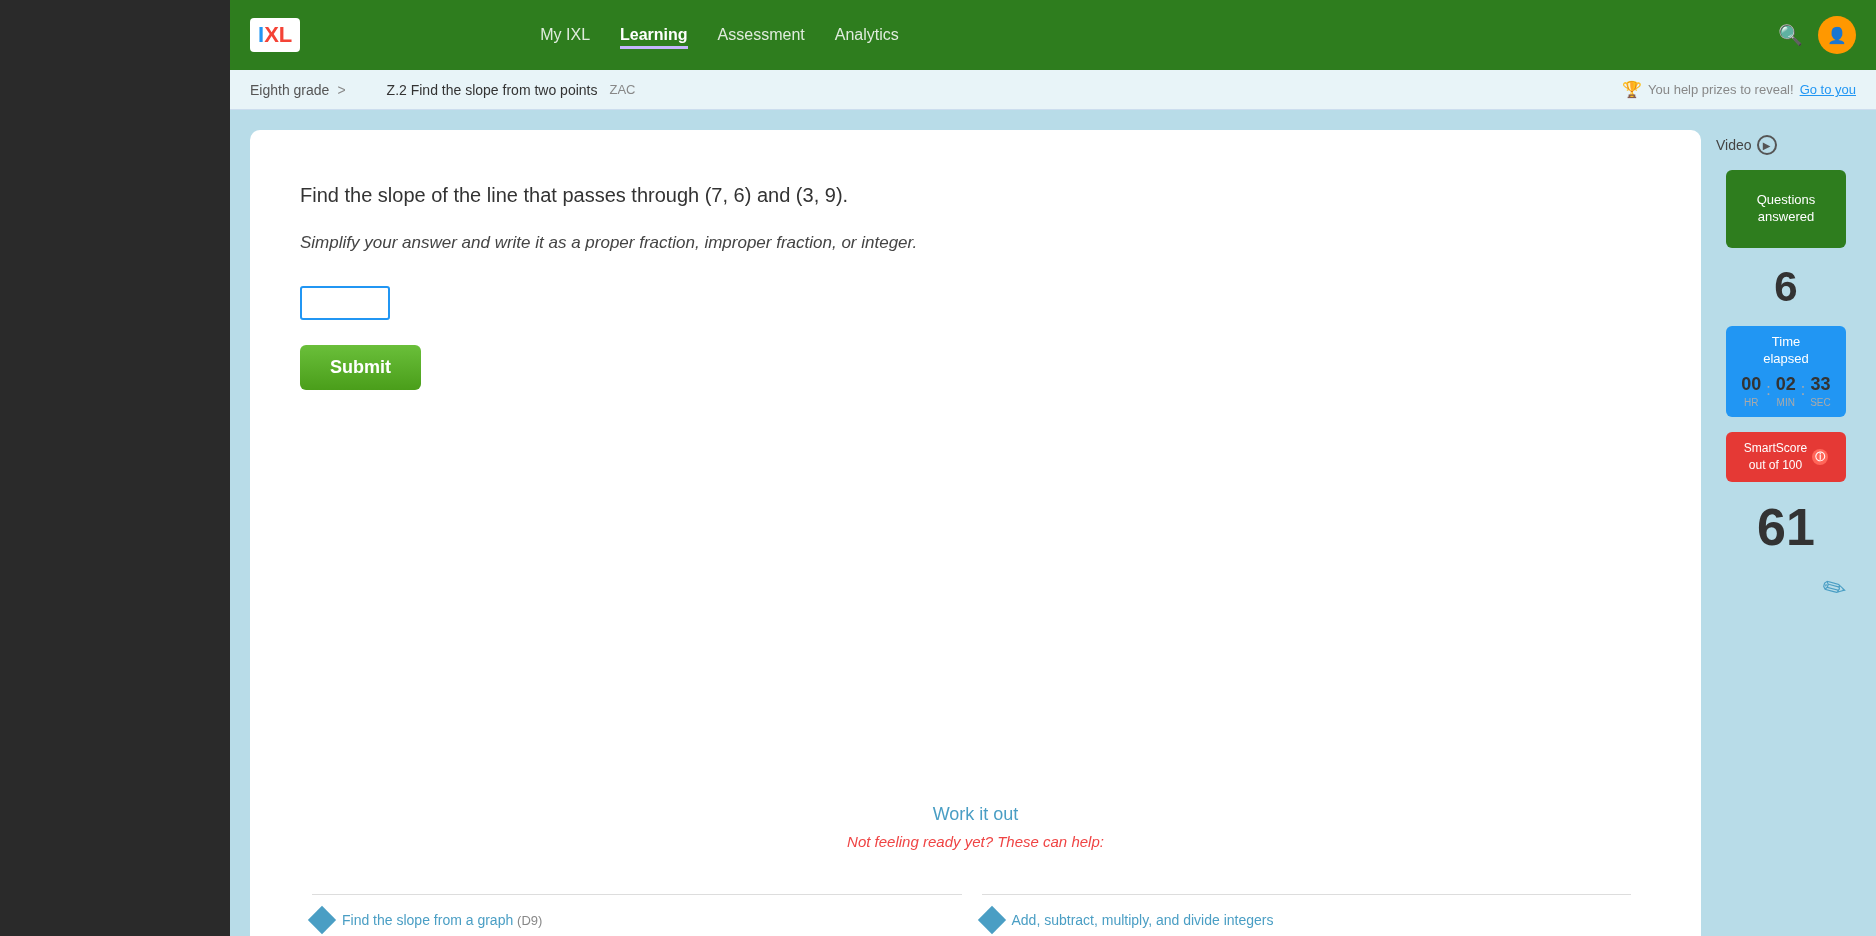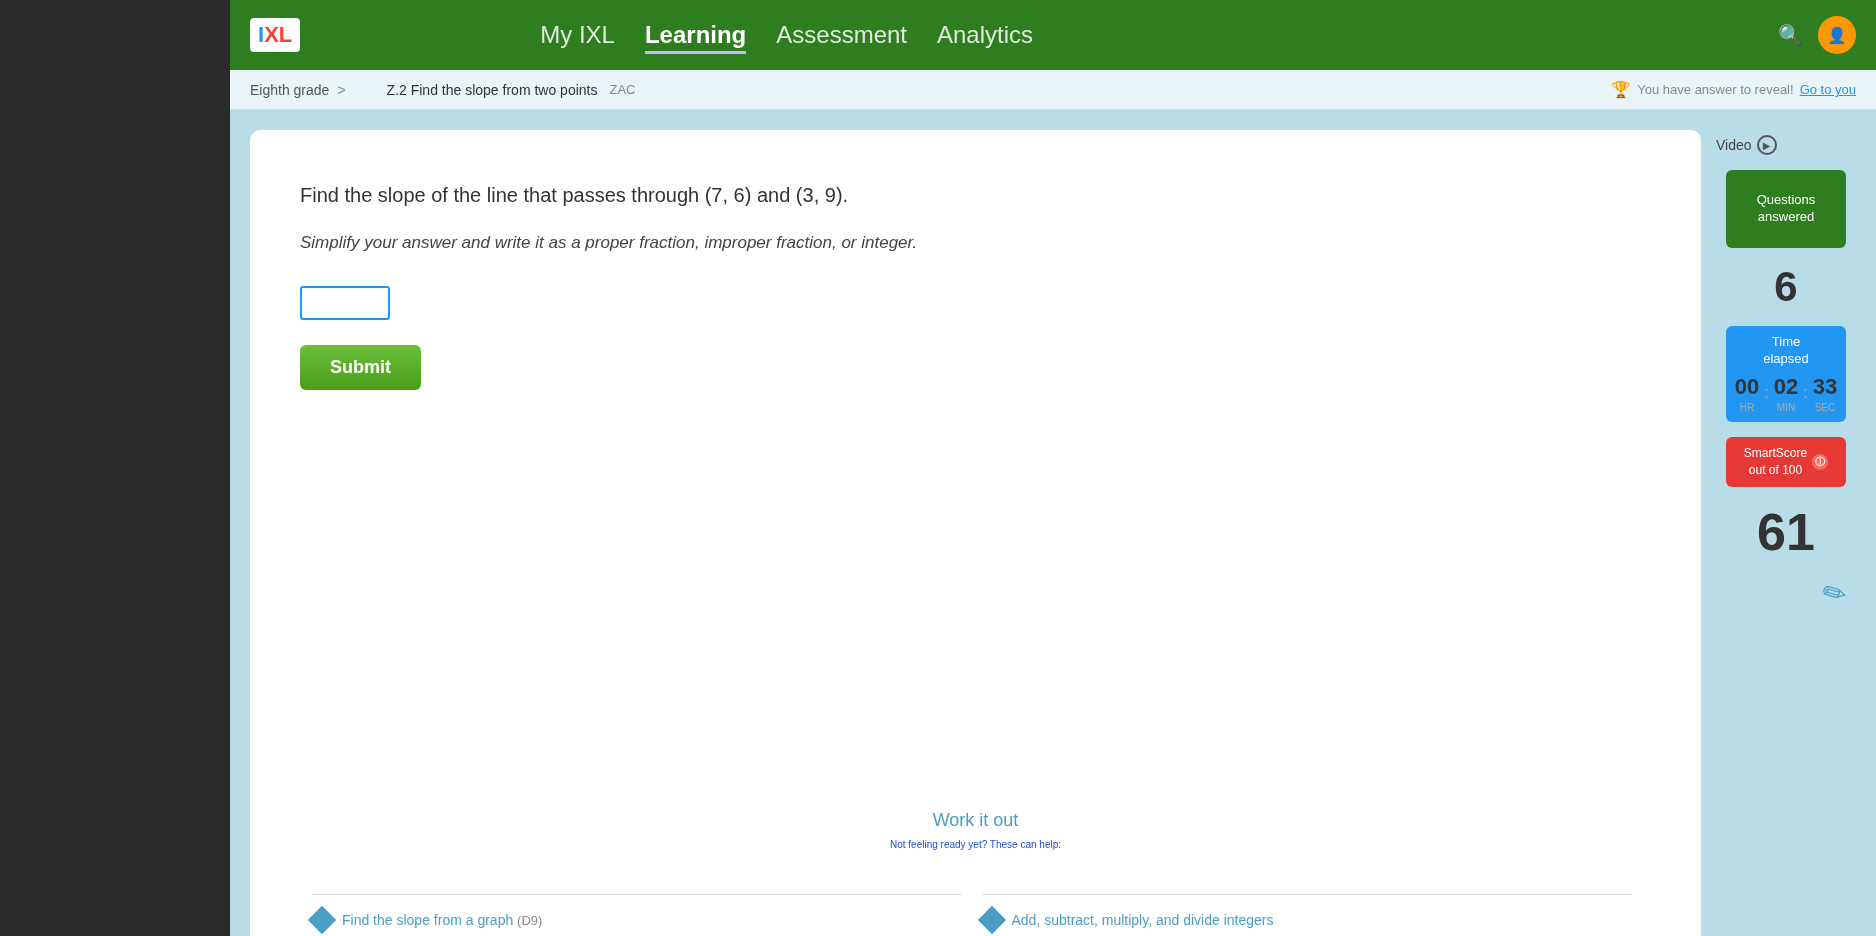--- a/index.html
+++ b/index.html
@@ -60,21 +60,21 @@
     .nav-links {
       display: flex;
       gap: 30px;
       margin-left: 200px;
       align-items: center;
     }
 
     .nav-link {
       color: rgba(255,255,255,0.85);
       text-decoration: none;
-      font-size: 24px;
+      font-size: 16px;
       cursor: pointer;
       padding: 5px 0;
     }
 
     .nav-link.active {
       color: white;
       font-weight: bold;
       border-bottom: 3px solid #c4b5fd;
       padding-bottom: 2px;
     }
@@ -225,22 +225,23 @@
       text-align: center;
     }
 
     .work-it-out-title {
       color: #4a9ec4;
       font-size: 18px;
       margin-bottom: 8px;
     }
 
     .work-it-out-subtitle {
-      color: #1d4ed8;
-      font-size: 10px;
+      color: #ef4444;
+      font-size: 15px;
+      font-style: italic;
     }
 
     
     .help-links {
       position: absolute;
       bottom: 20px;
       left: 0; right: 8px;
       display: flex;
       gap: 20px;
       padding: 0 62px;
@@ -338,21 +339,21 @@
 
     .time-display {
       display: flex;
       gap: 5px;
       align-items: center;
       justify-content: center;
       margin-top: 5px;
     }
 
     .time-number {
-      font-size: 22px;
+      font-size: 18px;
       font-weight: bold;
       color: #333;
     }
 
     .time-label {
       font-size: 10px;
       color: #aaa;
       text-align: center;
     }
 
@@ -424,21 +425,21 @@
     </div>
   </div>
 
   <div class="breadcrumb-bar">
     <span class="breadcrumb-link">Eighth grade</span>
     <span class="breadcrumb-separator">&gt;</span>
     <span class="breadcrumb-current">Z.2 Find the slope from two points</span>
     <span class="breadcrumb-code">ZAC</span>
     <div class="prize-banner">
       <span class="prize-icon">🏆</span>
-      <span>You have answer to reveal!</span>
+      <span>You help prizes to reveal!</span>
       <span class="prize-link">Go to you</span>
     </div>
   </div>
 
   <div class="content-area">
 
     <div class="question-card">
       <p class="question-text">Find the slope of the line that passes through (7, 6) and (3, 9).</p>
       <p class="question-instruction">Simplify your answer and write it as a proper fraction, improper fraction, or integer.</p>
       <input class="answer-input" type="text" style="">

